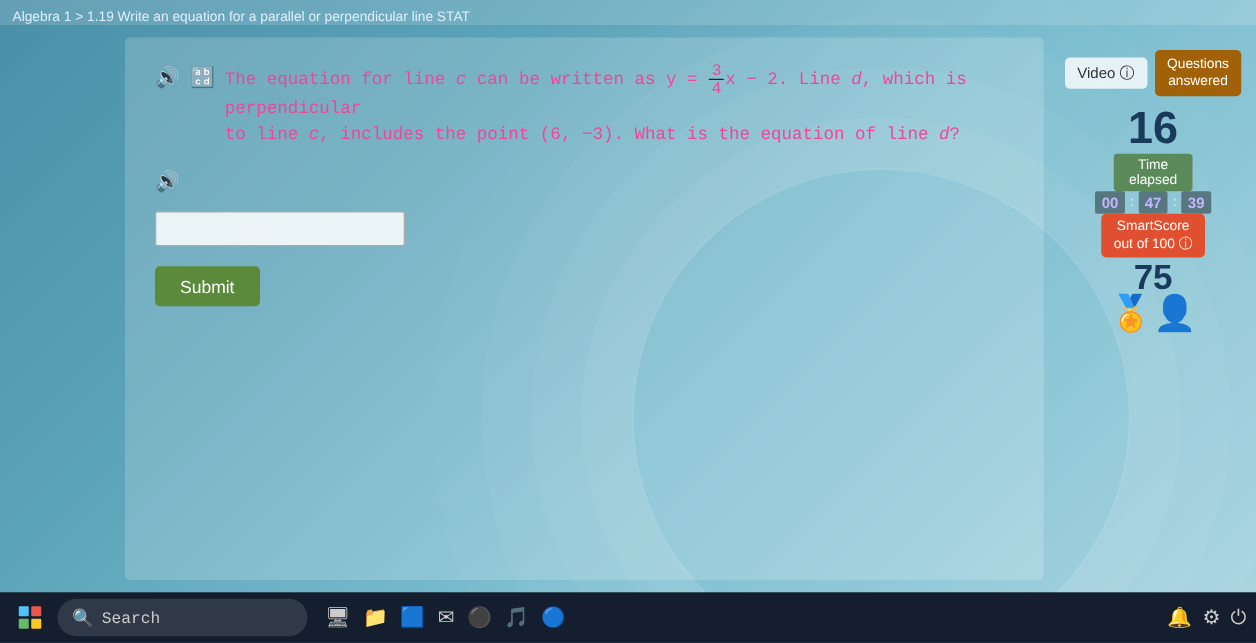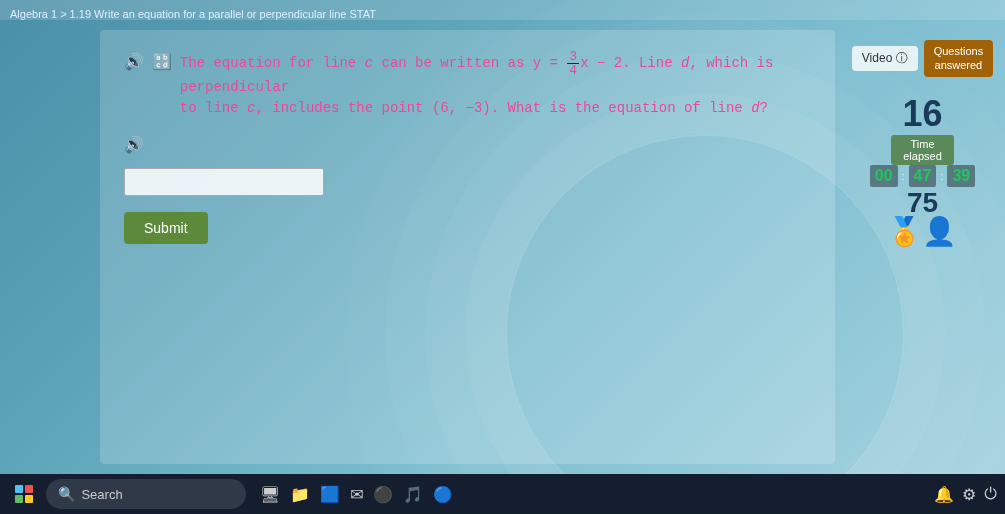--- a/index.html
+++ b/index.html
@@ -97,21 +97,21 @@
       cursor: pointer;
       color: white;
       text-align: center;
       line-height: 1.3;
     }
 
     .questions-count {
       font-size: 36px;
       font-weight: bold;
       color: #1a3a5c;
-      margin-top: 16px;
+      margin-top: 4px;
     }
 
     .time-elapsed-label {
       background: #5a8a5a;
       color: white;
       font-size: 11px;
       padding: 3px 12px;
       border-radius: 3px;
       text-align: center;
     }
@@ -119,24 +119,24 @@
     .timer-display {
       display: flex;
       gap: 4px;
       align-items: center;
       font-size: 11px;
       color: #ddeeff;
     }
 
     .timer-block {
       background: rgba(0,0,0,0.4);
-      color: #22c55e;
+      color: #c4b5fd;
       padding: 2px 5px;
       border-radius: 2px;
-      font-size: 16px;
+      font-size: 12px;
       font-weight: bold;
     }
 
     .smart-score-btn {
       background: #e05030;
       border: none;
       border-radius: 4px;
       padding: 4px 10px;
       font-size: 11px;
       color: white;
@@ -265,20 +265,21 @@
     }
 
     .taskbar-search-icon {
       color: #aaa;
       font-size: 14px;
     }
 
     .taskbar-search-text {
       color: #ccc;
       font-size: 13px;
+      font-family: Liberation Mono, monospace;
     }
 
     .taskbar-icons {
       display: flex;
       align-items: center;
       gap: 10px;
       margin-left: 8px;
     }
 
     .taskbar-icon {
@@ -385,20 +386,23 @@
   </div>
 
   <div class="timer-display">
     <span class="timer-block">00</span>
     <span>:</span>
     <span class="timer-block">47</span>
     <span>:</span>
     <span class="timer-block">39</span>
   </div>
 
+  <button class="smart-score-btn">
+    SmartScore<br>out of 100 ⓘ
+  </button>
 
   <div class="smart-score-number">75</div>
 
   <div class="trophy-icon">🏅👤</div>
 
 </div>
 
 <div class="taskbar">
 
   <div class="taskbar-start">

